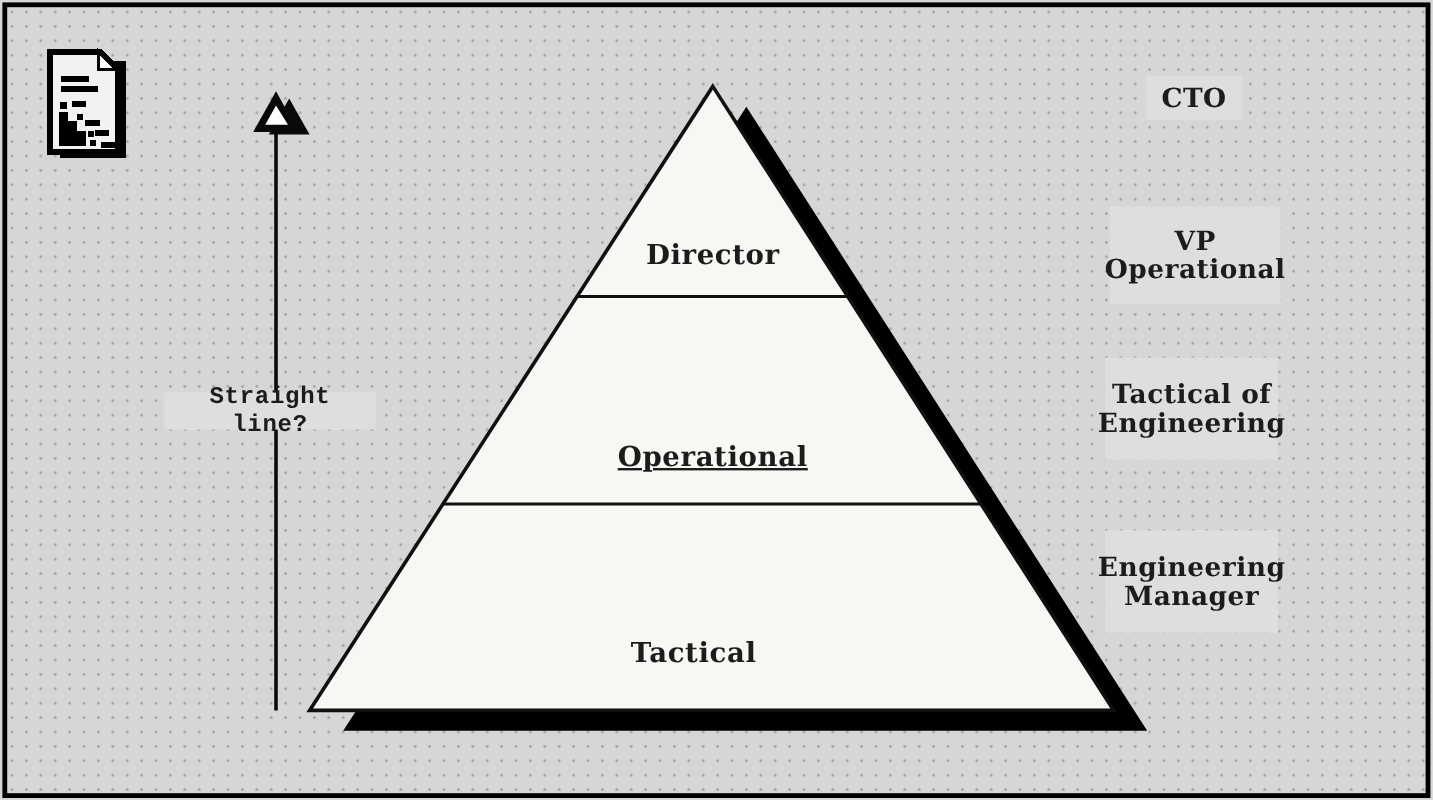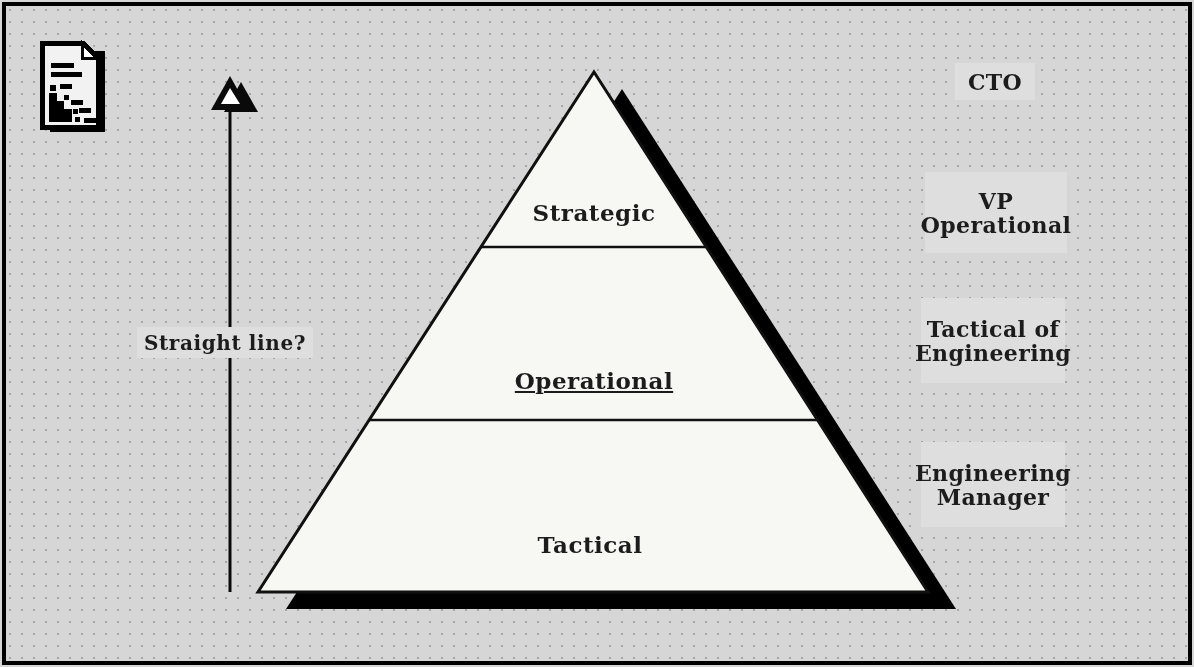--- a/index.html
+++ b/index.html
@@ -55,20 +55,21 @@
     background: #dedede;
   }
   .role-label {
     font-size: 22px;
     line-height: 24px;
     letter-spacing: 0.4px;
   }
   .arrow-label {
     font-size: 20px;
     letter-spacing: 0.6px;
+    font-family: Liberation Mono, monospace;
   }
   #doc-icon {
     position: absolute;
     left: 38px;
     top: 40px;
     z-index: 12;
   }
 </style>
 </head>
 <body>
@@ -107,23 +108,23 @@
     <rect x="22" y="44" width="12" height="5" fill="#000"></rect>
     <path d="M11,53 h8 v8 h7 v8 h8 v13 h-23 Z" fill="#000"></path>
     <rect x="26" y="55" width="5" height="5" fill="#000"></rect>
     <rect x="33" y="60" width="12" height="5" fill="#000"></rect>
     <rect x="35" y="69" width="5" height="5" fill="#000"></rect>
     <rect x="41" y="68" width="12" height="5" fill="#000"></rect>
     <rect x="37" y="77" width="5" height="5" fill="#000"></rect>
     <rect x="46" y="78" width="13" height="5" fill="#000"></rect>
   </svg>
 
-  <div class="txt level-label" style="left:494px; top:196px; width:200px; height:32px;">Strategic</div>
+  <div class="txt level-label" style="left:494px; top:196px; width:200px; height:32px;">Director</div>
   <div class="txt level-label" style="left:484px; top:364px; width:220px; height:32px;text-decoration:underline;">Operational</div>
-  <div class="txt level-label" style="left:490px; top:528px; width:200px; height:32px;text-align:center;">Tactical</div>
+  <div class="txt level-label" style="left:478px; top:528px; width:200px; height:32px;text-align:center;">Tactical</div>
 
   <div class="txt chip arrow-label" style="left:137px; top:327px; width:176px; height:31px;">Straight line?</div>
 
   <div class="txt chip role-label" style="left:955px; top:63px; width:80px; height:37px;">CTO</div>
   <div class="txt chip role-label" style="left:925px; top:172px; width:142px; height:81px;">VP
 Operational</div>
   <div class="txt chip role-label" style="left:921px; top:298px; width:144px; height:85px;">Tactical of
 Engineering</div>
   <div class="txt chip role-label" style="left:921px; top:442px; width:144px; height:85px;">Engineering
 Manager</div>

